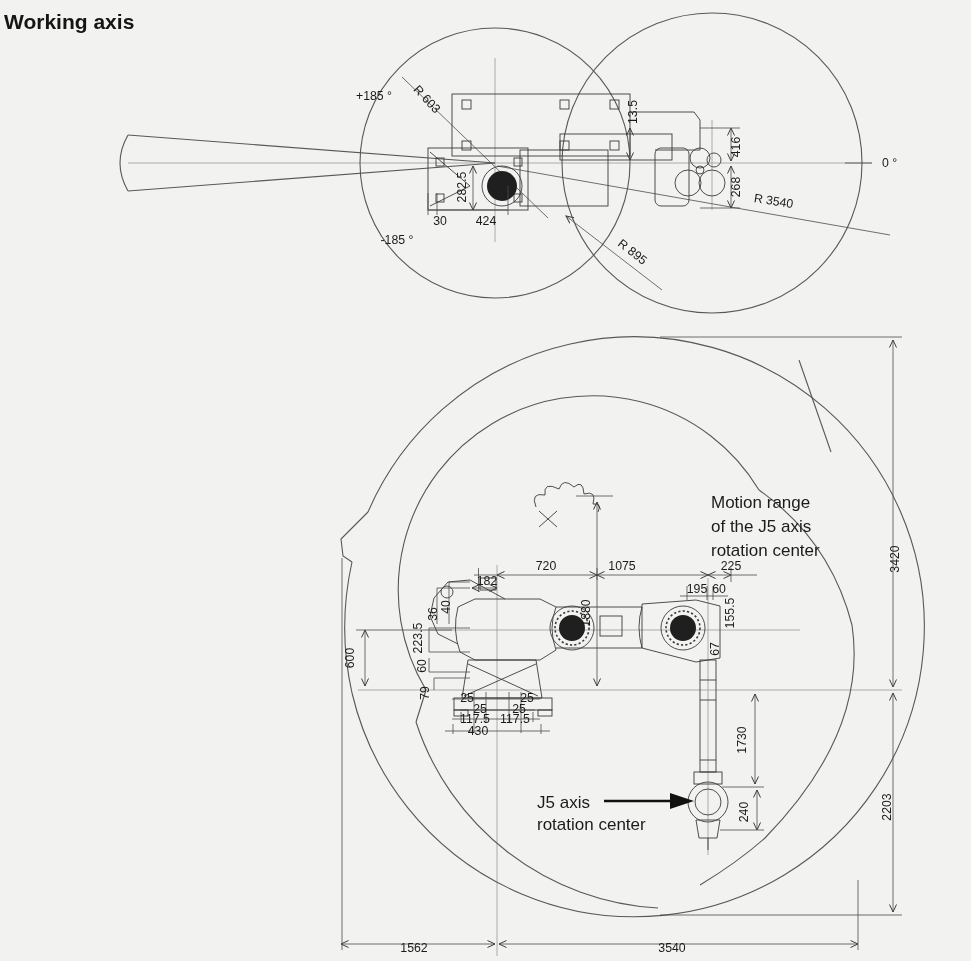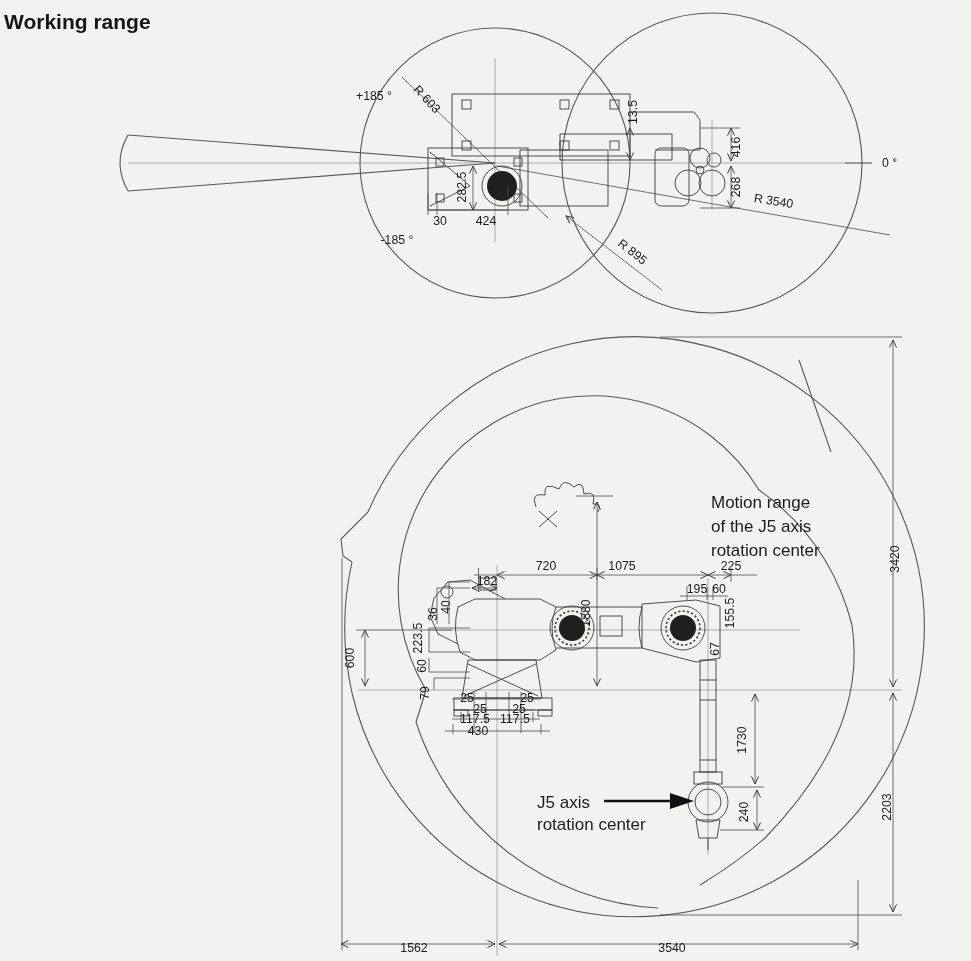--- a/index.html
+++ b/index.html
@@ -23,21 +23,21 @@
   .dk{fill:#1f1f1f;stroke:none;}
   .teeth{stroke:#3b3b3b;stroke-width:1.6;fill:none;stroke-dasharray:2.2,2.2;}
   text{fill:#1b1b1b;}
   .d{font-size:12.3px;}
   .n{font-size:17px;}
   .mid{text-anchor:middle;}
 </style>
 </head>
 <body>
 
-<h1 id="title">Working range</h1>
+<h1 id="title">Working axis</h1>
 
 <svg width="971" height="961" viewBox="0 0 971 961">
   <defs>
     <marker id="ar" markerWidth="11" markerHeight="10" refX="8" refY="4" orient="auto-start-reverse" markerUnits="userSpaceOnUse">
       <path d="M0.5,0.5 L8,4 L0.5,7.5" fill="none" stroke="#3d3d3d" stroke-width="1"></path>
     </marker>
   </defs>
 
   <g>
 

